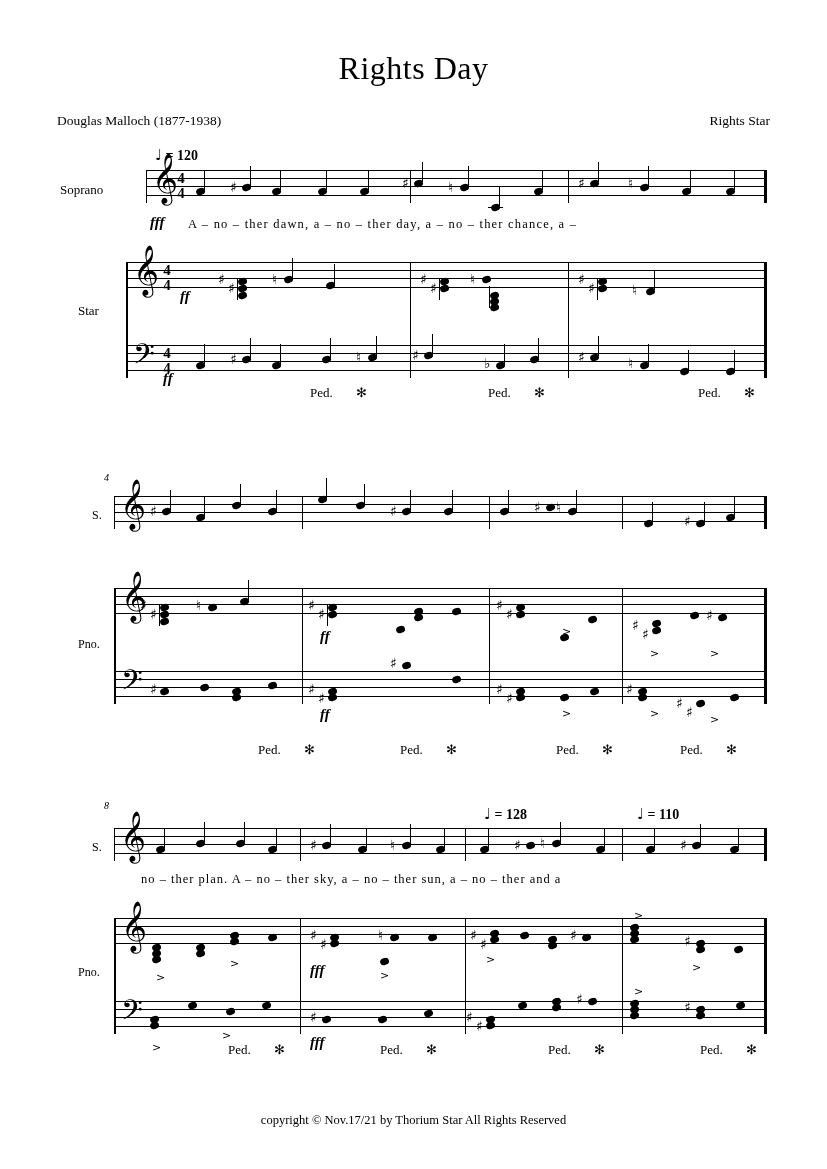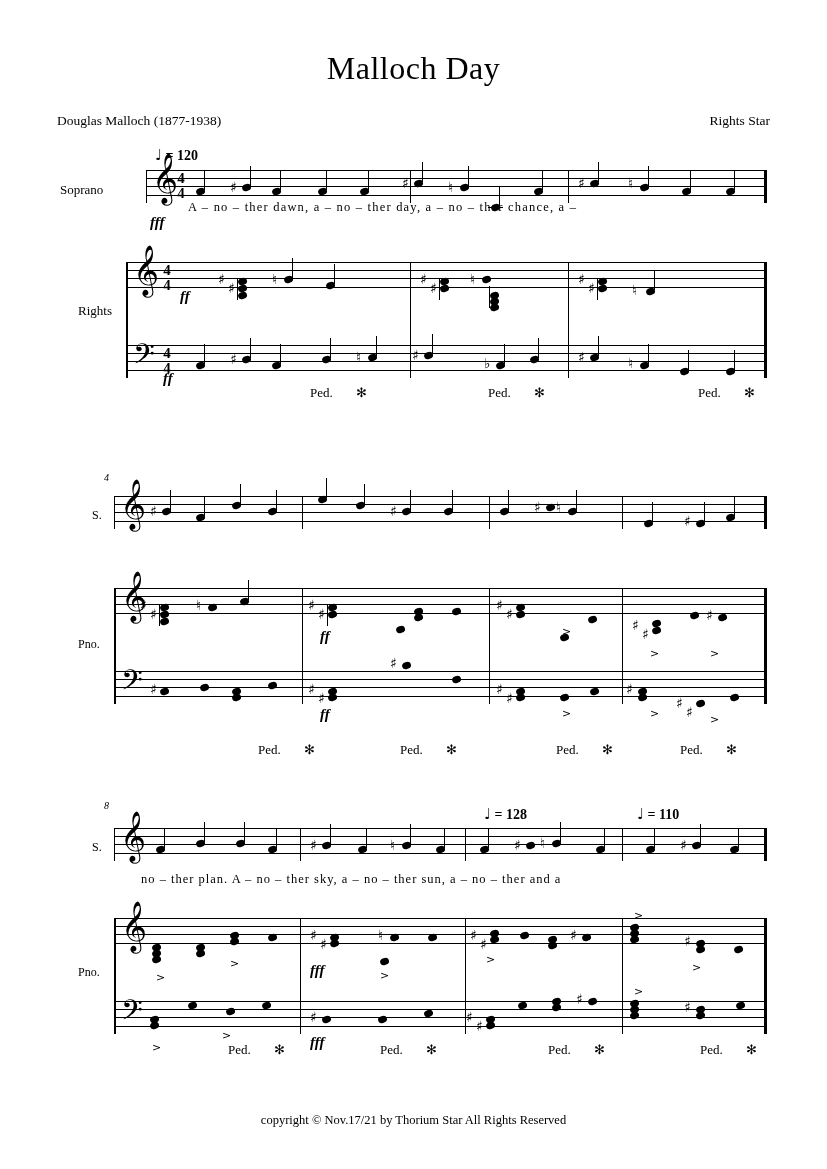--- a/index.html
+++ b/index.html
@@ -65,21 +65,21 @@
   .stem{position:absolute;width:1.2px;background:#000;}
   .acc{position:absolute;font-family:"DejaVu Sans",sans-serif;font-size:14px;line-height:1;}
   .accent{position:absolute;font-family:"DejaVu Sans",sans-serif;font-size:11px;line-height:1;}
   .ledger{position:absolute;height:1px;background:#000;width:15px;}
 </style>
 </head>
 <body>
 
 <div class="sheet">
 
-  <div class="title">Malloch Day</div>
+  <div class="title">Rights Day</div>
   <div class="poet">Douglas Malloch (1877-1938)</div>
   <div class="composer">Rights Star</div>
 
   <div class="system" style="top:0;height:420px;">
 
     <div class="tempo" style="left:155px;top:146px;">
       <span class="q">♩</span>
       <span>= 120</span>
     </div>
 
@@ -122,23 +122,23 @@
     <div class="note" style="left:590px;top:180px;"></div>
       <div class="stem" style="left:598px;top:162px;height:20px;"></div>
     <div class="acc" style="left:628px;top:176px;">♮</div>
     <div class="note" style="left:640px;top:184px;"></div>
       <div class="stem" style="left:648px;top:166px;height:20px;"></div>
     <div class="note" style="left:682px;top:188px;"></div>
       <div class="stem" style="left:690px;top:170px;height:20px;"></div>
     <div class="note" style="left:726px;top:188px;"></div>
       <div class="stem" style="left:734px;top:170px;height:20px;"></div>
 
-    <div class="lyric" style="left:188px;top:200px;letter-spacing:1.2px;text-align:right;">A  –  no – ther dawn,  a  –  no – ther day,  a  –  no – ther chance, a –</div>
-
-    <div class="inst" style="left:78px;top:303px;">Rights</div>
+    <div class="lyric" style="left:188px;top:217px;letter-spacing:1.2px;text-align:right;">A  –  no – ther dawn,  a  –  no – ther day,  a  –  no – ther chance, a –</div>
+
+    <div class="inst" style="left:78px;top:303px;">Star</div>
     <div class="bracketline" style="left:126px;top:262px;height:116px;"></div>
     <div class="staff" style="left:127px;top:262px;width:639px;"></div>
     <div class="staff" style="left:127px;top:345px;width:639px;"></div>
     <div class="bar" style="left:127px;top:262px;height:116px;"></div>
     <div class="bar" style="left:410px;top:262px;height:116px;"></div>
     <div class="bar" style="left:568px;top:262px;height:116px;"></div>
     <div class="bar thick" style="left:764px;top:262px;height:116px;"></div>
     <div class="clef gclef" style="left:133px;top:248px;">𝄞</div>
     <div class="clef fclef" style="left:133px;top:340px;">𝄢</div>
     <div class="timesig" style="left:160px;top:263px;width:14px;">

